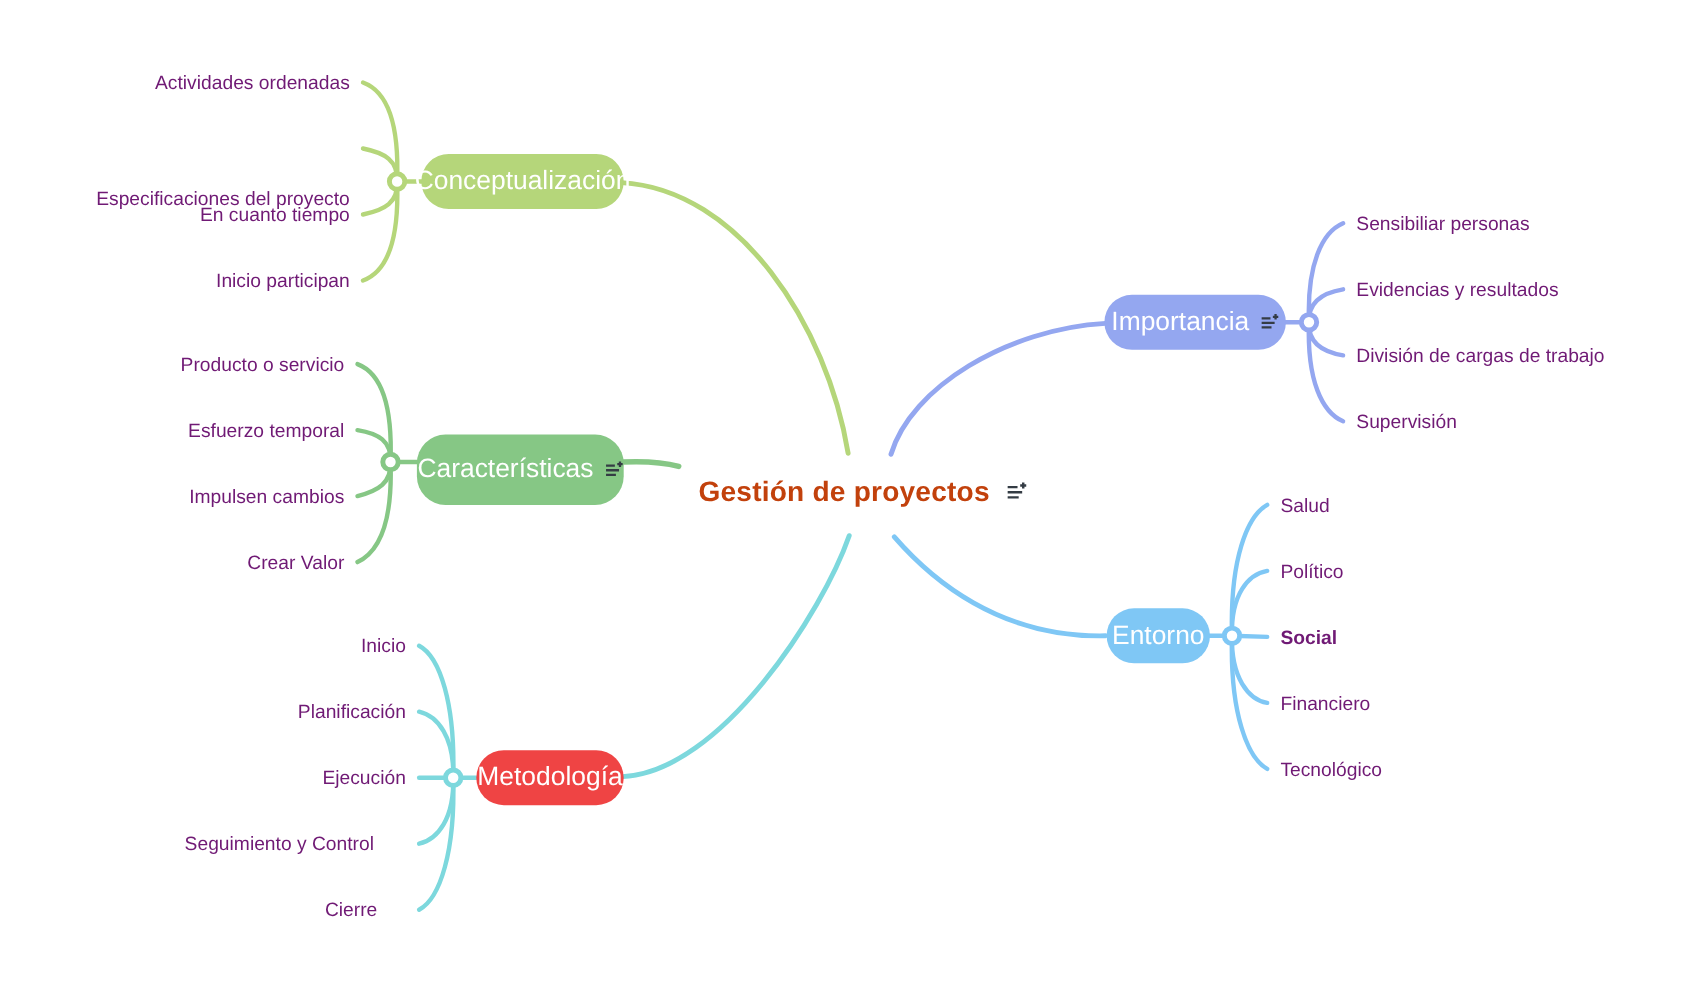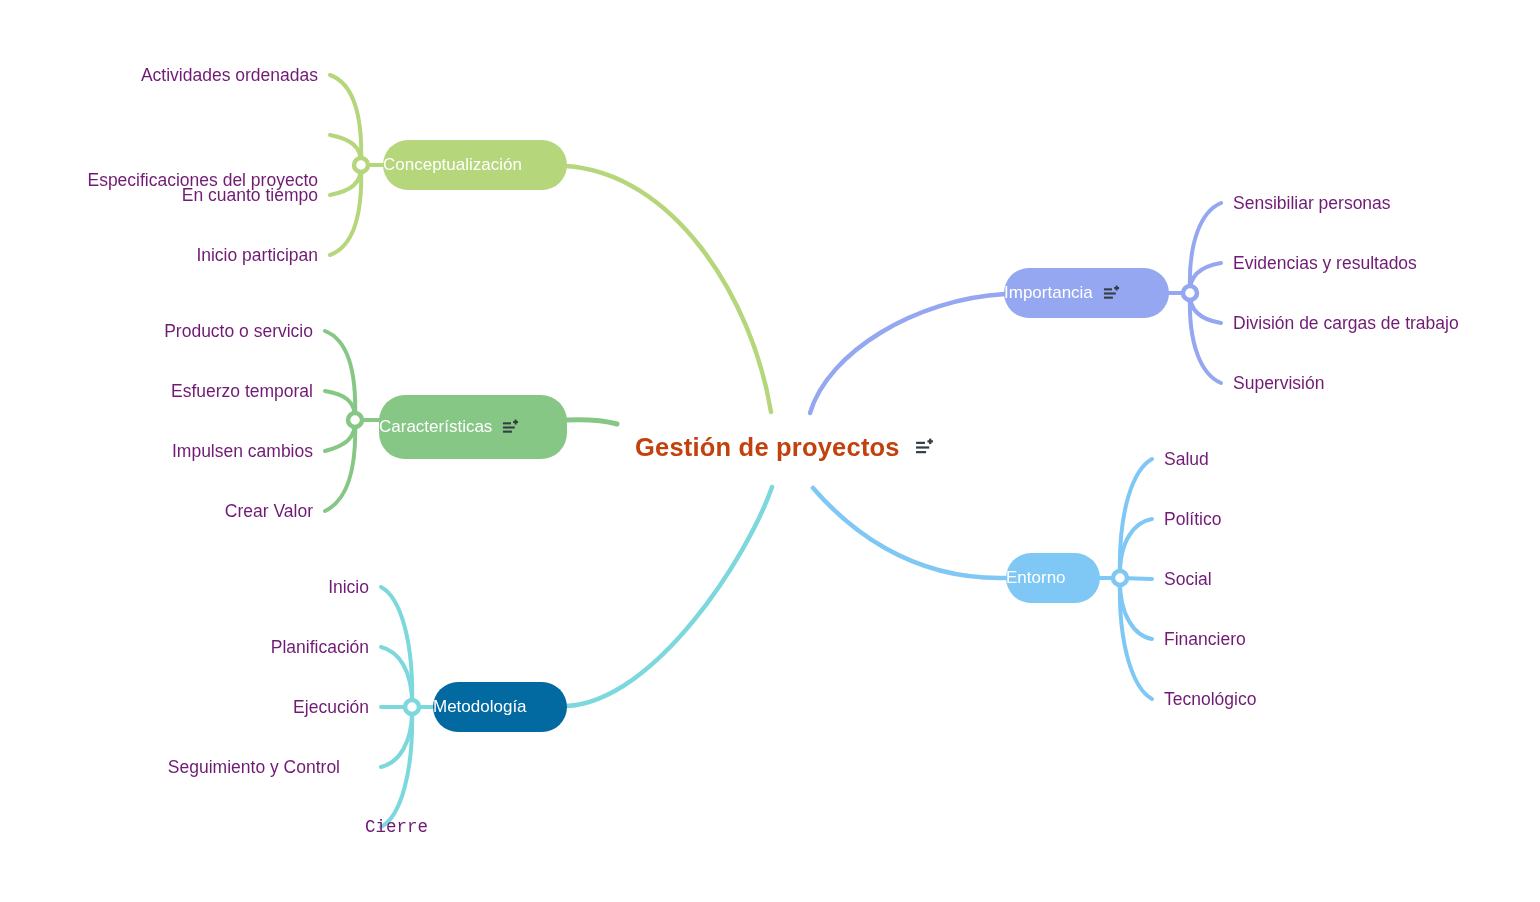--- a/index.html
+++ b/index.html
@@ -5,27 +5,27 @@
   html, body { margin:0; padding:0; }
   body {
     width:1540px; height:902px; background:#ffffff;
     font-family:"Liberation Sans", sans-serif; overflow:hidden;
   }
   .canvas { position:relative; width:1540px; height:902px; }
   svg.links { position:absolute; left:0; top:0; width:1540px; height:902px; }
   svg.links path { fill:none; stroke-linecap:round; }
 
   .pill {
-    position:absolute; display:flex; align-items:center; 
-    gap:10px; border-radius:26px; color:#ffffff; font-size:17px;
+    position:absolute; display:flex; align-items:center; justify-content:center;
+    gap:10px; border-radius:26px; color:#ffffff; font-size:24px;
     white-space:nowrap; cursor:pointer;
   }
   .pill-b1 { left:383px; top:140px; width:184px; height:50px; background:#b5d67a; }
   .pill-b2 { left:379px; top:395px; width:188px; height:64px; background:#86c785; }
-  .pill-b3 { left:433px; top:682px; width:134px; height:50px; background:#0369a1; }
+  .pill-b3 { left:433px; top:682px; width:134px; height:50px; background:#ef4444; }
   .pill-b4 { left:1004px; top:268px; width:165px; height:50px; background:#94a7f0; }
   .pill-b5 { left:1006px; top:553px; width:94px;  height:50px; background:#7fc7f5; }
 
   .child {
     position:absolute; font-size:17.5px; color:#701a75; white-space:nowrap;
     height:26px; line-height:26px; cursor:pointer;
   }
   .child.left { text-align:right; }
 
   .central-node {
@@ -149,26 +149,26 @@
 
   <div class="child left" style="right:1227px; top:318px;">Producto o servicio</div>
   <div class="child left" style="right:1227px; top:378px;">Esfuerzo temporal</div>
   <div class="child left" style="right:1227px; top:438px;">Impulsen cambios</div>
   <div class="child left" style="right:1227px; top:498px;">Crear Valor</div>
 
   <div class="child left" style="right:1171px; top:574px;">Inicio</div>
   <div class="child left" style="right:1171px; top:634px;">Planificación</div>
   <div class="child left" style="right:1171px; top:694px;">Ejecución</div>
   <div class="child left" style="right:1200px; top:754px;margin-left:25px;">Seguimiento y Control</div>
-  <div class="child left" style="right:1112px; top:814px;font-family:Liberation Mono, monospace;">Cierre</div>
+  <div class="child left" style="right:1197px; top:814px;">Cierre</div>
 
   <div class="child" style="left:1233px; top:190px;text-align:right;">Sensibiliar personas</div>
   <div class="child" style="left:1233px; top:250px;">Evidencias y resultados</div>
   <div class="child" style="left:1233px; top:310px;">División de cargas de trabajo</div>
   <div class="child" style="left:1233px; top:370px;">Supervisión</div>
 
   <div class="child" style="left:1164px; top:446px;">Salud</div>
   <div class="child" style="left:1164px; top:506px;">Político</div>
-  <div class="child" style="left:1164px; top:566px;">Social</div>
+  <div class="child" style="left:1164px; top:566px;font-weight:bold;">Social</div>
   <div class="child" style="left:1164px; top:626px;">Financiero</div>
   <div class="child" style="left:1164px; top:686px;">Tecnológico</div>
 
 </div>
 
 </body></html>

